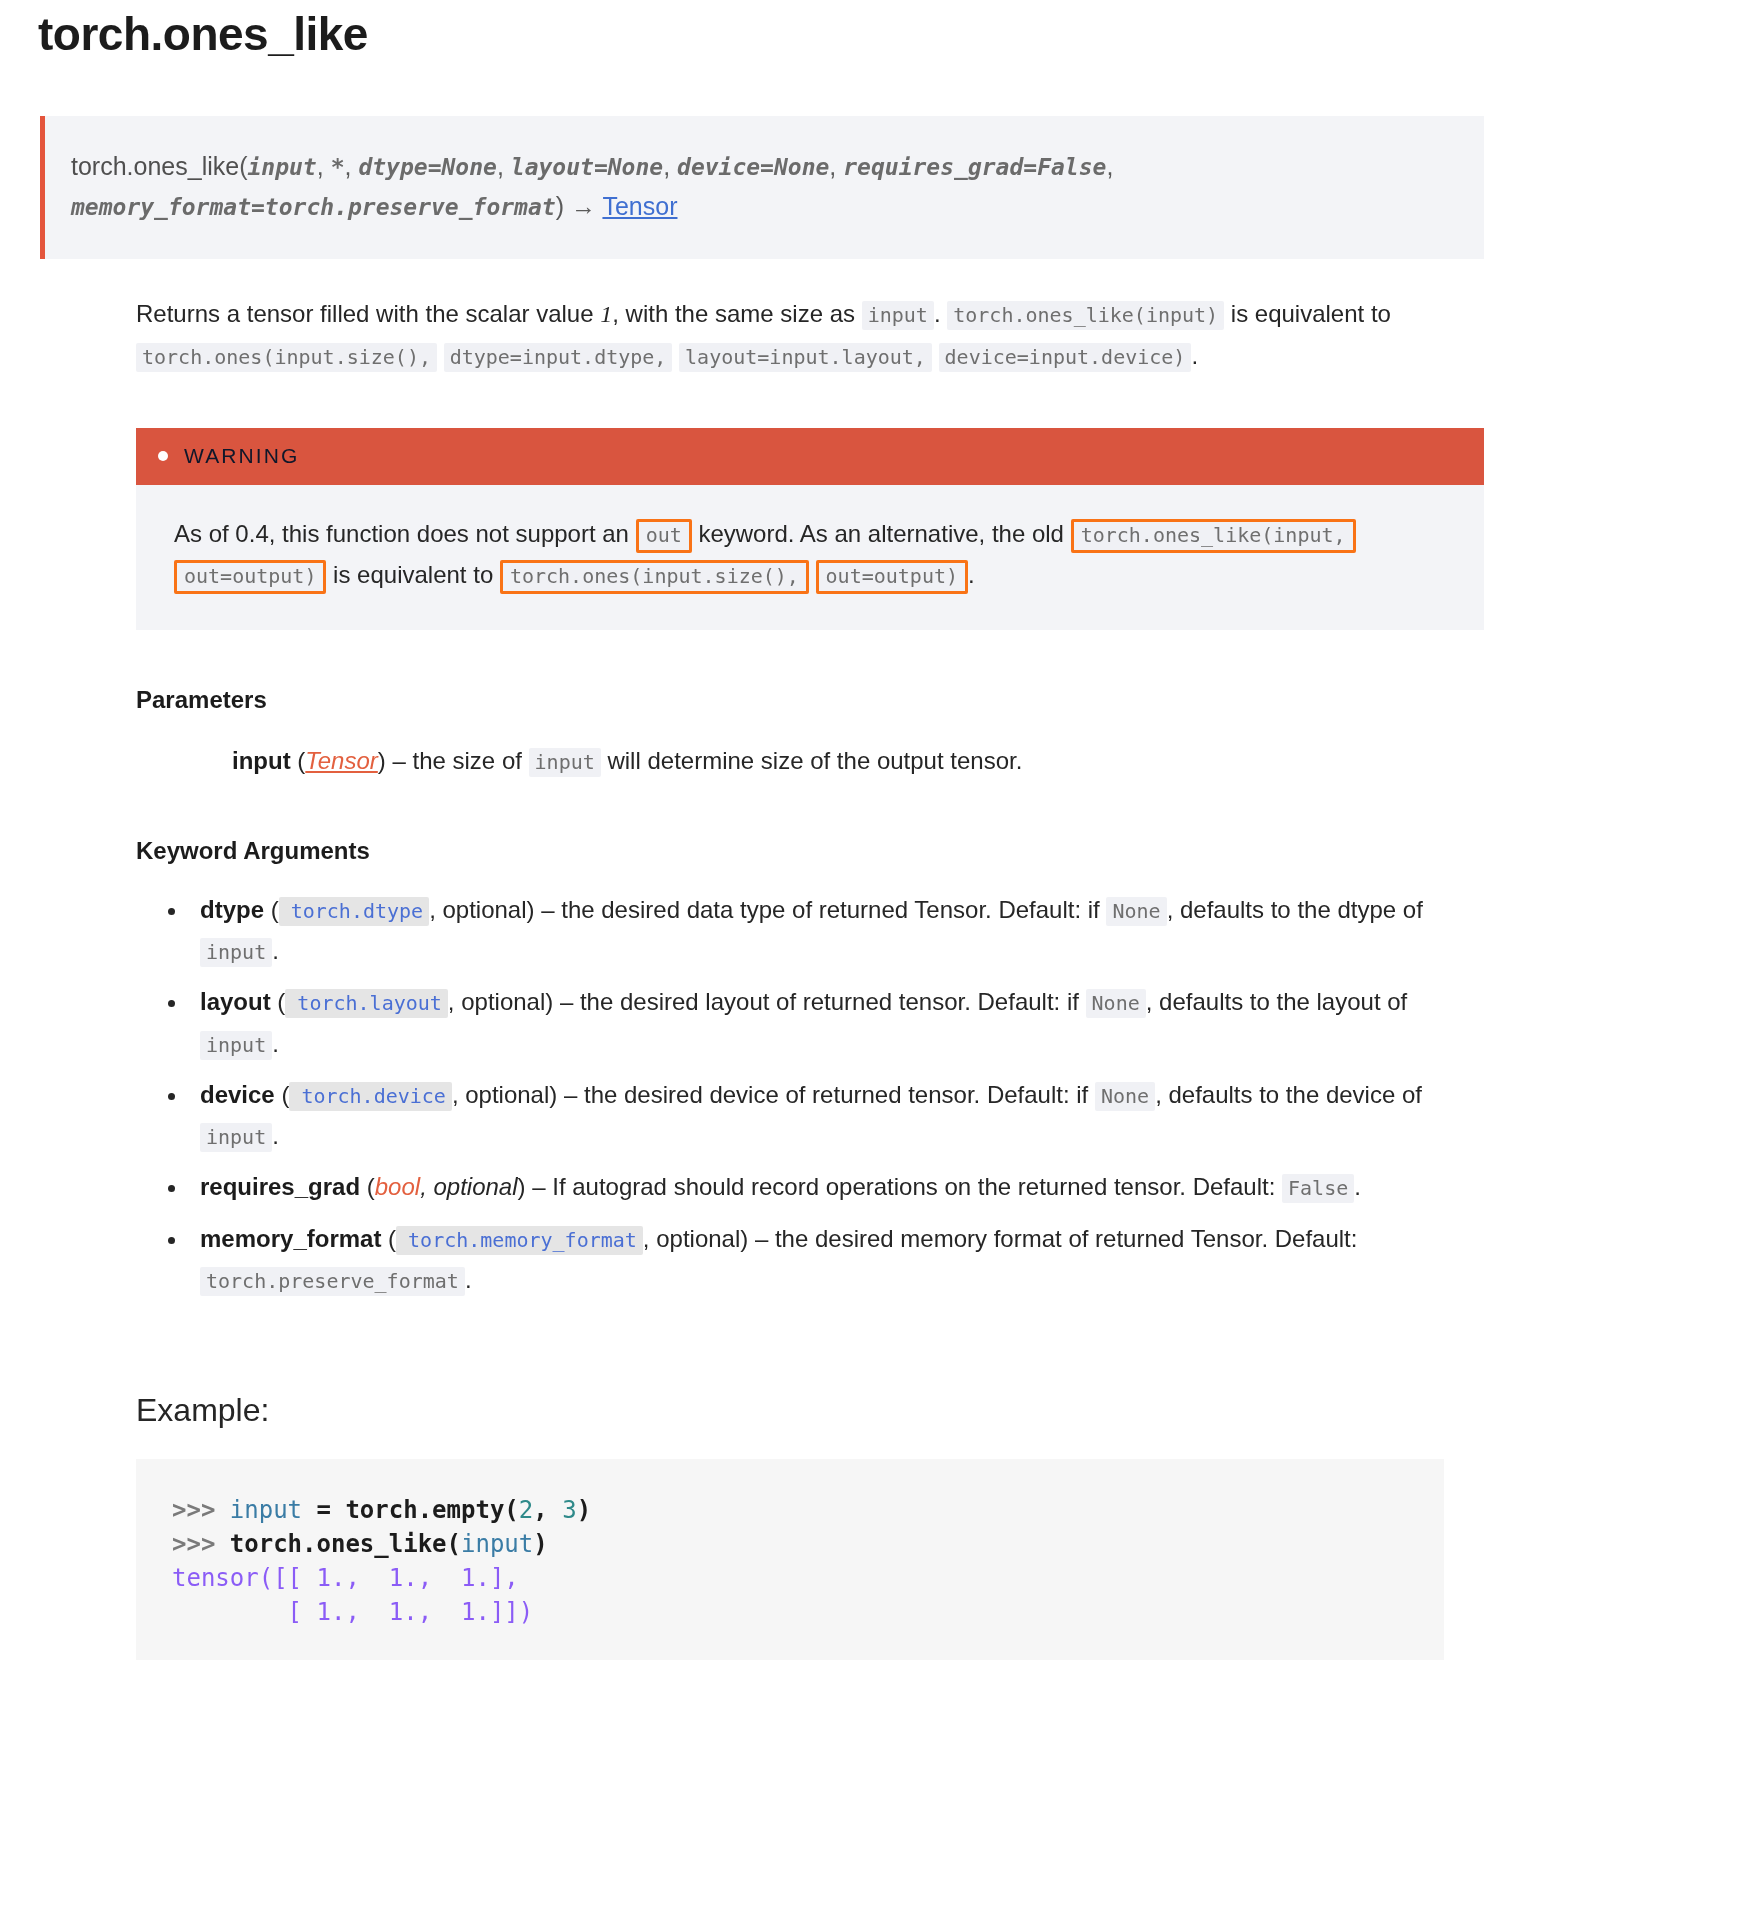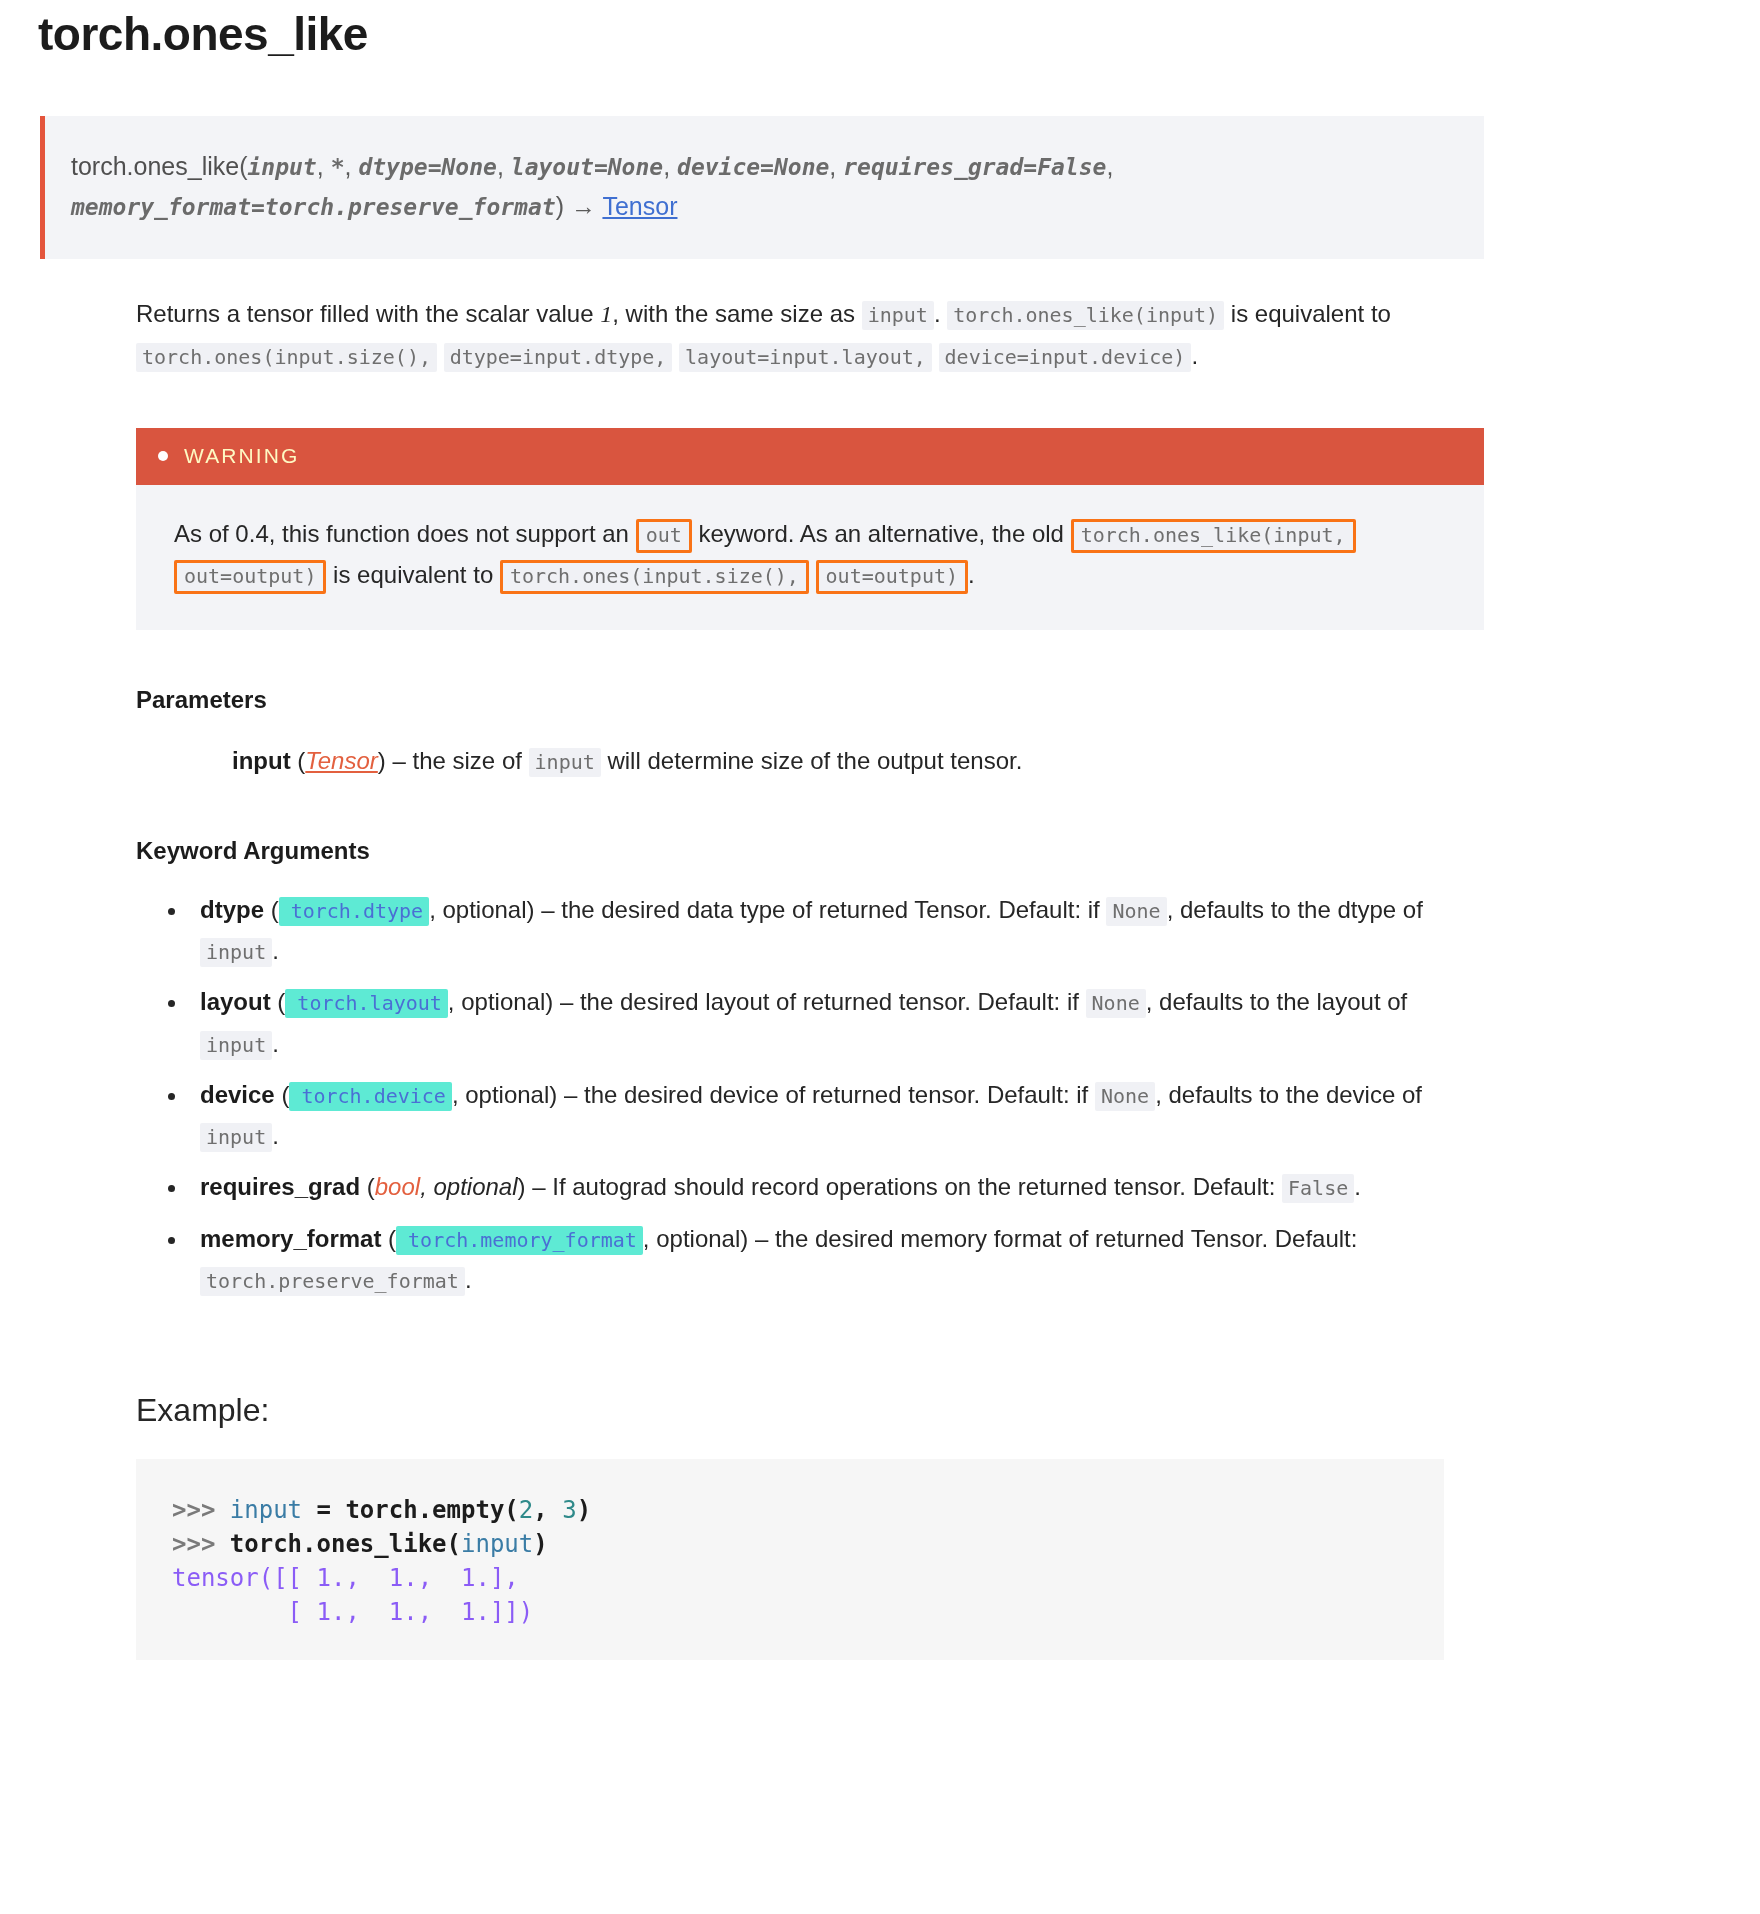--- a/index.html
+++ b/index.html
@@ -62,31 +62,31 @@
 
   code.c {
     font-family: "DejaVu Sans Mono", monospace;
     font-size: 20px;
     background: #f0f1f5;
     color: #6f6f6f;
     padding: 2px 6px 3px 6px;
     border-radius: 2px;
     white-space: nowrap;
   }
-  code.c.blue { color: #4a6fd4; background: #5eead4; padding-left: 12px; }
+  code.c.blue { color: #4a6fd4; background: #e5e5e5; padding-left: 12px; }
 
   
   .admonition {
     margin: 52px 0 0 96px;
     max-width: 1590px;
     background: #f3f4f7;
   }
   .adm-title {
     background: #d9553f;
-    color: #fef9c3;
+    color: #0f172a;
     font-size: 21px;
     letter-spacing: 2.1px;
     padding: 16px 0 17px 22px;
     font-weight: normal;
     display: flex;
     align-items: center;
   }
   .adm-dot {
     width: 10px; height: 10px; border-radius: 50%;
     background: #ffffff; display: inline-block;

